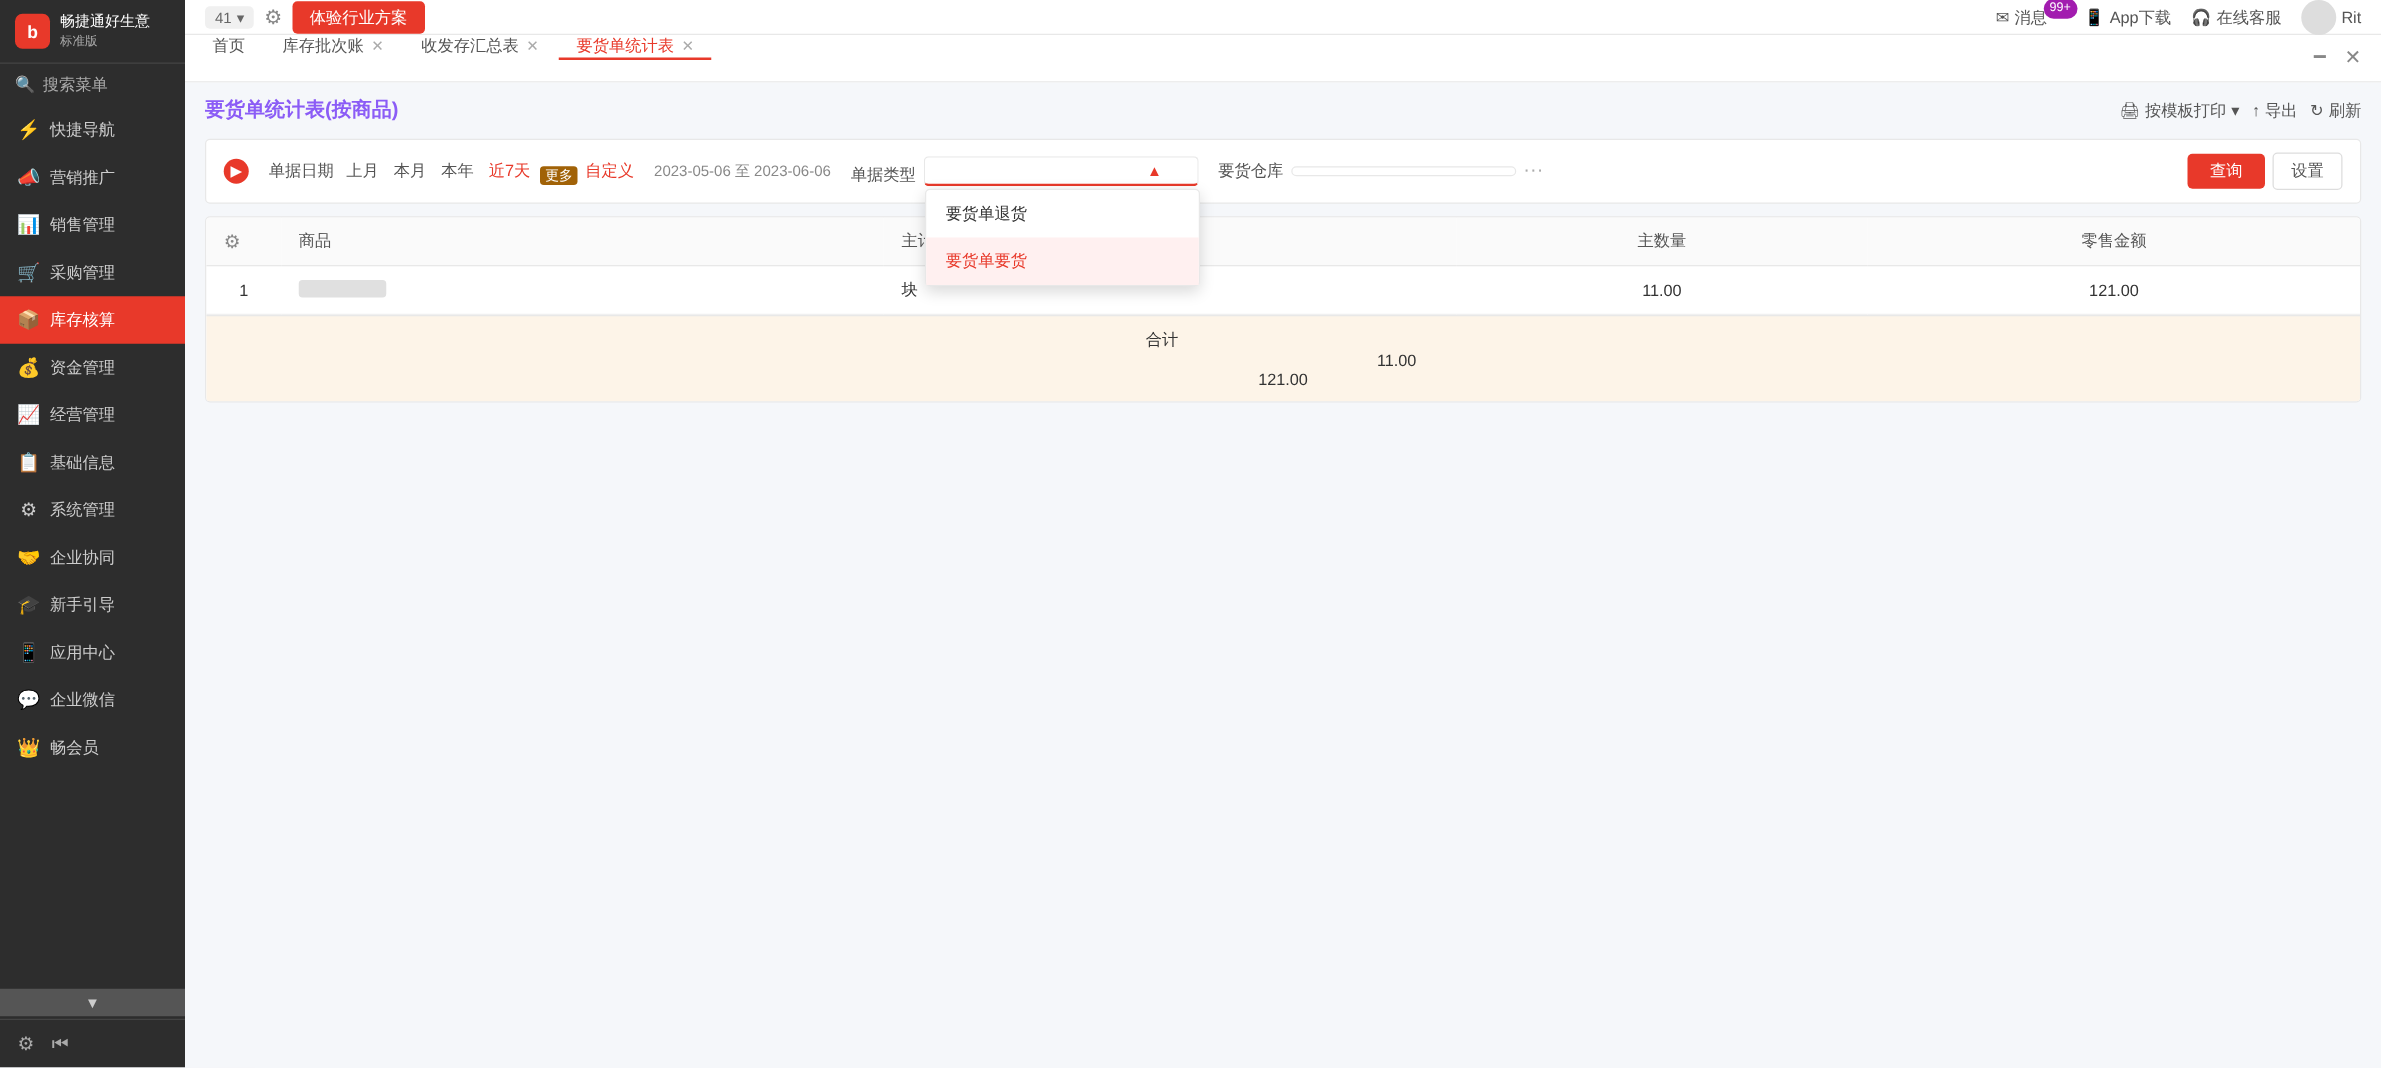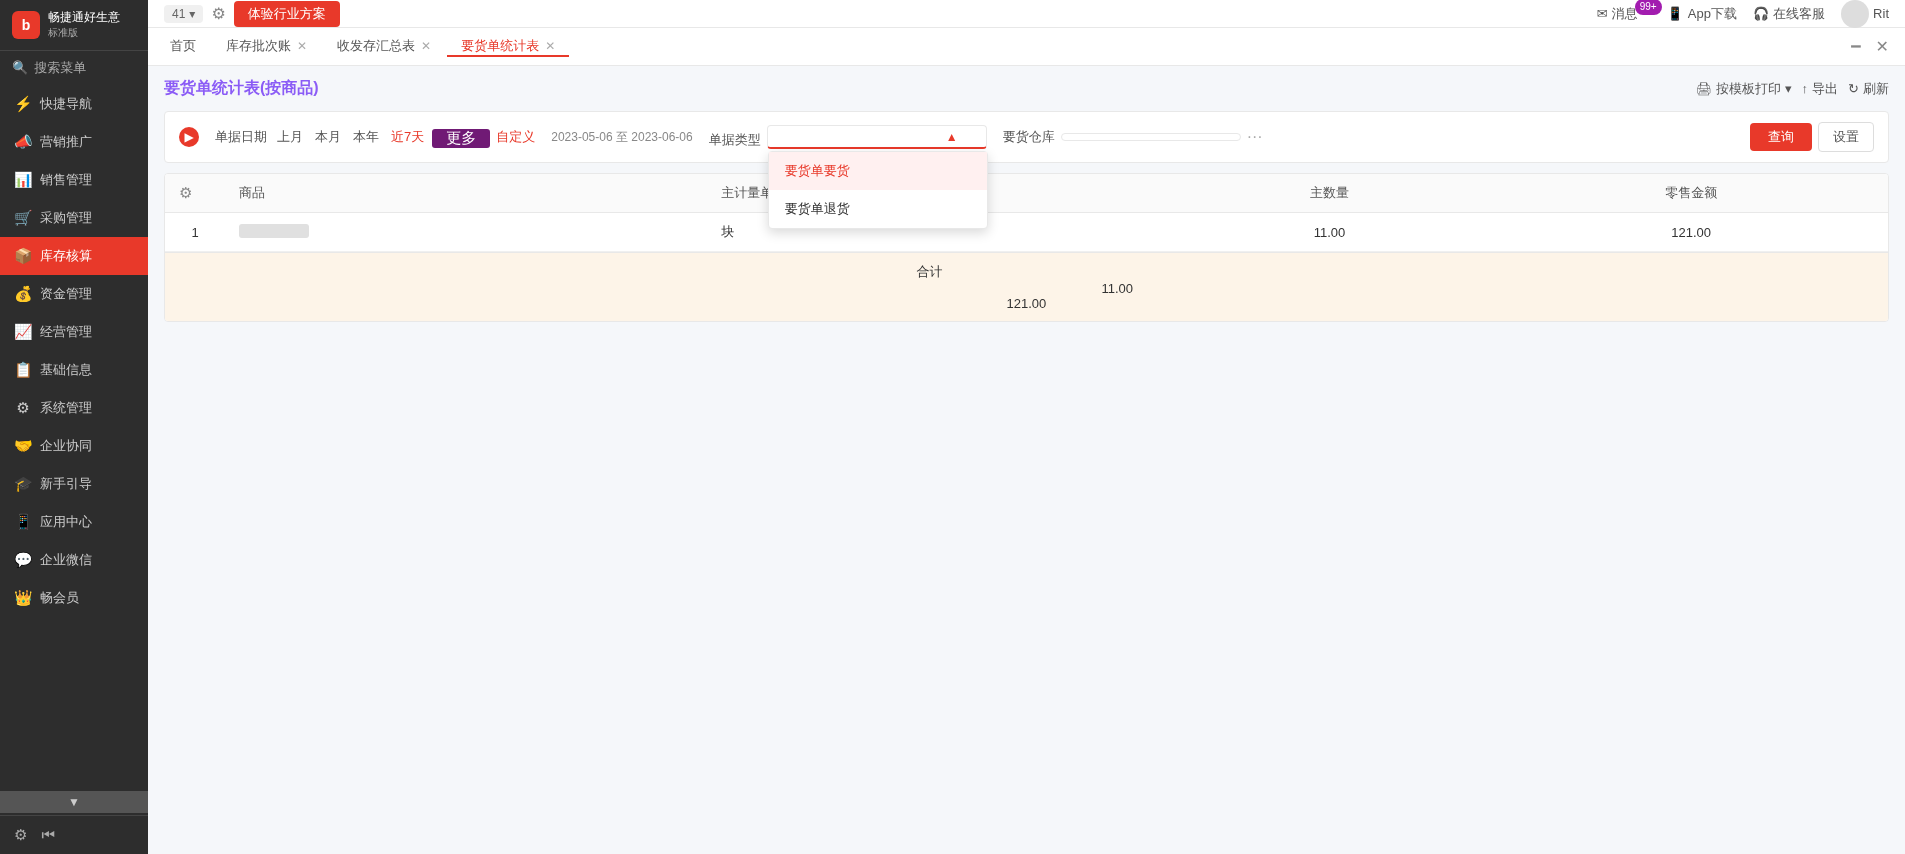--- a/index.html
+++ b/index.html
@@ -95,21 +95,21 @@
       background: #a21caf; color: #fff; border-radius: 10px;
       font-size: 10px; padding: 0 5px; height: 16px;
       line-height: 16px; position: absolute; top: -6px; right: -10px;
     }
     .topbar-avatar { width: 28px; height: 28px; background: #ddd; border-radius: 50%; }
 
     
     .tabs-bar {
       background: #fff;
       height: 38px;
-      display: flex; align-items: center;
+      display: flex; align-items: flex-start;
       border-bottom: 1px solid #e8e8e8;
       padding: 0 8px;
       flex-shrink: 0;
       gap: 2px;
     }
     .tab {
       display: flex; align-items: center;
       padding: 0 14px; font-size: 13px; cursor: pointer;
       color: #555; gap: 6px;
       border-bottom: 2px solid transparent;
@@ -163,22 +163,22 @@
     }
     .filter-group { display: flex; align-items: center; gap: 6px; }
     .filter-label { color: #555; white-space: nowrap; font-size: 13px; }
     .filter-date-btns { display: flex; align-items: flex-end; gap: 4px; }
     .date-btn {
       background: none; border: none; color: #555; cursor: pointer;
       font-size: 13px; padding: 2px 4px;
     }
     .date-btn.active { color: #e8392a; }
     .date-tag-more {
-      background: #701a75; color: #fff; border-radius: 3px;
-      font-size: 15px; padding: 0 14px; cursor: pointer;
+      background: #a16207; color: #fff; border-radius: 3px;
+      font-size: 11px; padding: 0 4px; cursor: pointer;
     }
     .filter-date-custom { color: #e8392a; cursor: pointer; font-size: 13px; }
 
     .filter-type-group {
       display: flex; align-items: flex-end; gap: 6px;
       position: relative;
     }
     .filter-type-input {
       border: 1px solid #e8e8e8; border-radius: 4px;
       padding: 3px 8px; font-size: 13px; width: 220px;
@@ -443,22 +443,22 @@
 
         <div style="color:#888;font-size:12px;">2023-05-06 至 2023-06-06</div>
 
         <div class="filter-type-group">
           <span class="filter-label">单据类型</span>
           <div class="filter-type-input" style="position:relative;">
             <input type="text" style="border: none; outline: none; font-size: 13px; width: 170px;">
             <span class="filter-type-arrow">▲</span>
 
             <div class="dropdown-overlay">
+              <div class="dropdown-item">要货单退货</div>
               <div class="dropdown-item selected">要货单要货</div>
-              <div class="dropdown-item">要货单退货</div>
             </div>
           </div>
         </div>
 
         <div class="filter-warehouse-group">
           <span class="filter-label">要货仓库</span>
           <div class="filter-warehouse-input">
             <span style="color:#ccc;flex:1;"></span>
           </div>
           <span class="filter-more">···</span>

